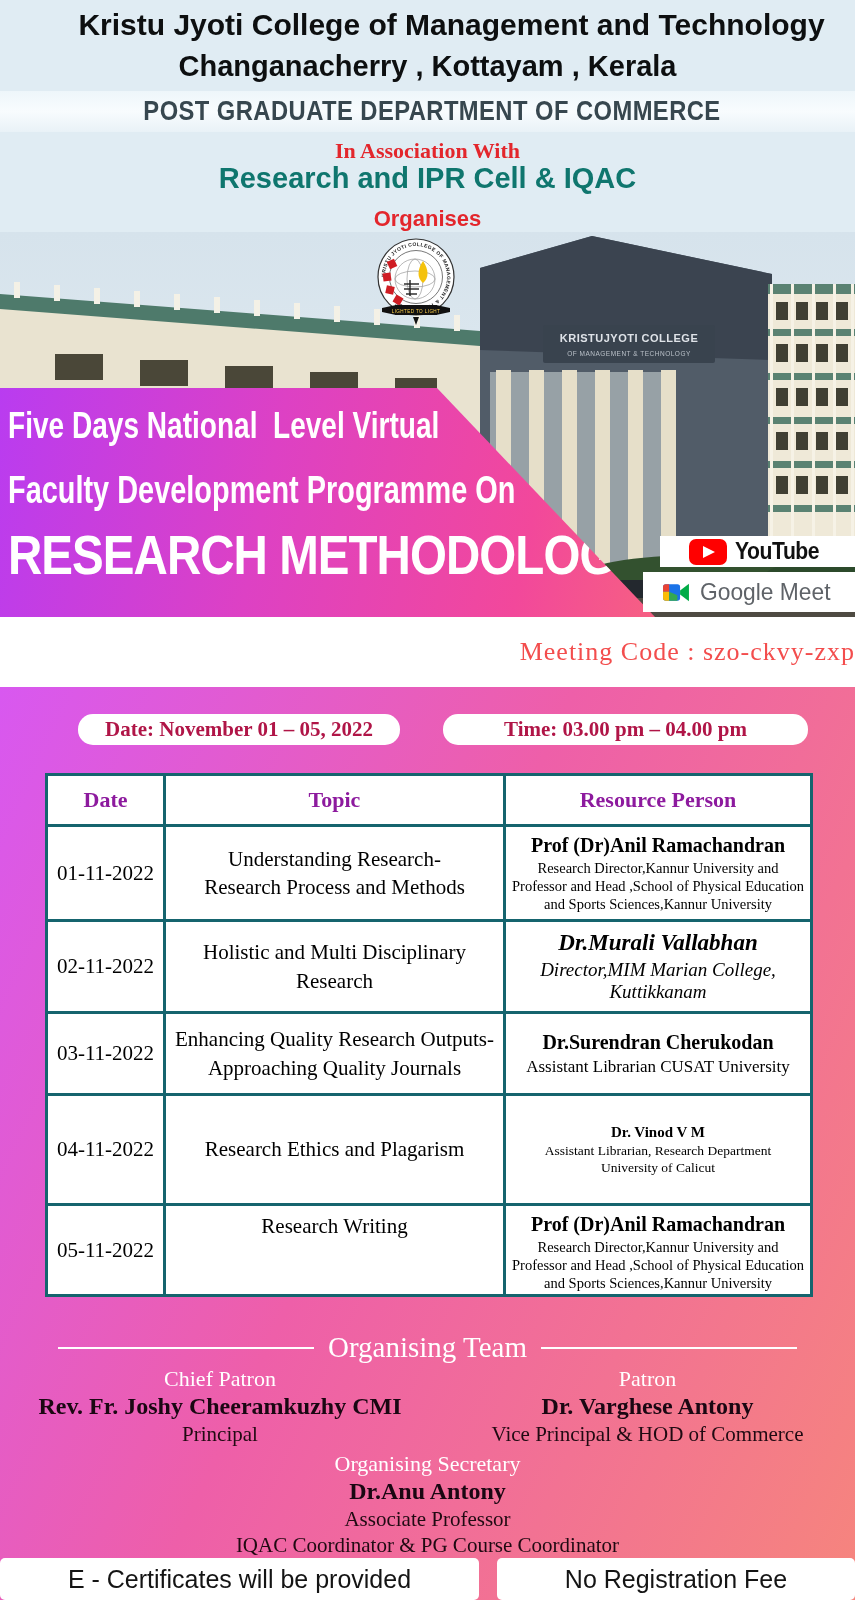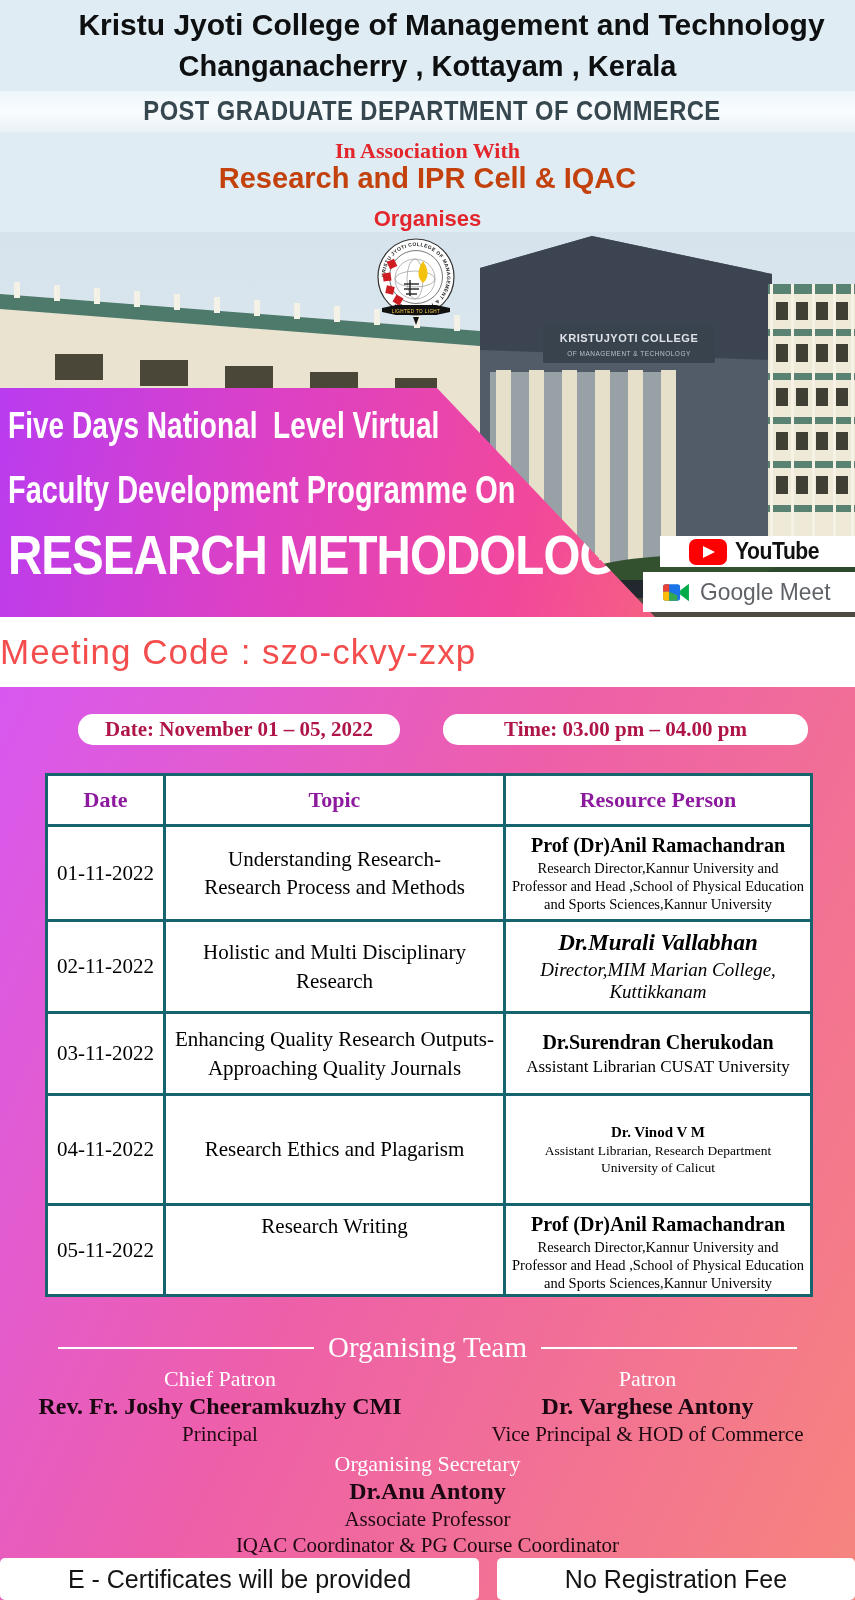--- a/index.html
+++ b/index.html
@@ -28,21 +28,21 @@
   .hdr{position:absolute;top:0;left:0;width:855px;height:232px;background:var(--header-bg);}
   .hdr-line{position:absolute;left:0;width:855px;text-align:center;color:#0d0f10;font-weight:bold;}
   .college-name{top:8px;font-size:30px;padding-left:24px;}
   .college-loc{top:50px;font-size:29px;}
   .dept-band{position:absolute;top:91px;left:0;width:855px;height:41px;
     background:linear-gradient(to bottom,#eef6fa,#f8fcfe,#e9f2f7);}
   .dept-text{position:absolute;top:96px;left:4px;width:855px;text-align:center;
     font-size:27px;font-weight:bold;color:var(--dept-color);letter-spacing:.5px;}
   .dept-text span{display:inline-block;transform:scale(.88,1.02);transform-origin:center;}
   .assoc{top:138px;font-size:22px;color:var(--red);font-family:Liberation Serif, serif;}
-  .research{top:162px;font-size:29px;color:#c2410c;}
+  .research{top:162px;font-size:29px;color:#0f766e;}
   .organises{top:206px;font-size:22px;color:var(--red);}
   
   .photo{position:absolute;top:232px;left:0;width:855px;height:385px;}
   
   .emblem{position:absolute;top:236px;left:366px;width:100px;height:92px;}
   
   .banner{position:absolute;top:388px;left:0;width:855px;height:229px;
     clip-path:polygon(0 0,437px 0,655px 229px,0 229px);
     background:linear-gradient(102deg,var(--banner-purple) 0%,#dd41c4 32%,var(--banner-pink) 62%,var(--banner-salmon) 100%);}
   .banner-line{position:absolute;left:8px;color:#fff;font-weight:bold;white-space:pre;}
@@ -56,22 +56,22 @@
     display:flex;align-items:center;justify-content:center;gap:8px;}
   .yt-play{width:38px;height:26px;background:#f00;border-radius:7px;position:relative;flex:0 0 auto;}
   .yt-play:before{content:"";position:absolute;left:14px;top:7px;border-left:12px solid #fff;
     border-top:6px solid transparent;border-bottom:6px solid transparent;}
   .yt-word{font-size:23px;font-weight:bold;color:#111;transform:scale(.92,1.05);transform-origin:left center;letter-spacing:-.5px;}
   .meet-strip{position:absolute;top:572px;left:643px;width:212px;height:40px;background:#fff;
     display:flex;align-items:center;justify-content:center;gap:9px;}
   .meet-word{font-size:24px;color:#5f6368;transform:scale(.95,1);transform-origin:left center;}
   
   .meeting-band{position:absolute;top:617px;left:0;width:855px;height:70px;background:#fff;}
-  .meeting-text{width:100%;text-align:left;line-height:70px;font-size:35px;
-    color:var(--meeting-red);letter-spacing:1px;}
+  .meeting-text{width:100%;text-align:right;line-height:70px;font-size:26px;
+    color:var(--meeting-red);letter-spacing:1px;font-family:Liberation Serif, serif;}
   
   .main{position:absolute;top:687px;left:0;width:855px;height:913px;
     background:linear-gradient(115deg,var(--main-g1) 0%,var(--main-g2) 45%,var(--main-g3) 100%);}
   .pill{position:absolute;top:27px;height:31px;background:#fff;border-radius:15px;
     display:flex;align-items:center;justify-content:center;
     font-family:"Liberation Serif",serif;font-weight:bold;font-size:21px;color:var(--pill-text);}
   .pill-date{left:78px;width:322px;}
   .pill-time{left:443px;width:365px;}
   
   .sched{position:absolute;left:45px;top:86px;width:765px;border-collapse:collapse;

